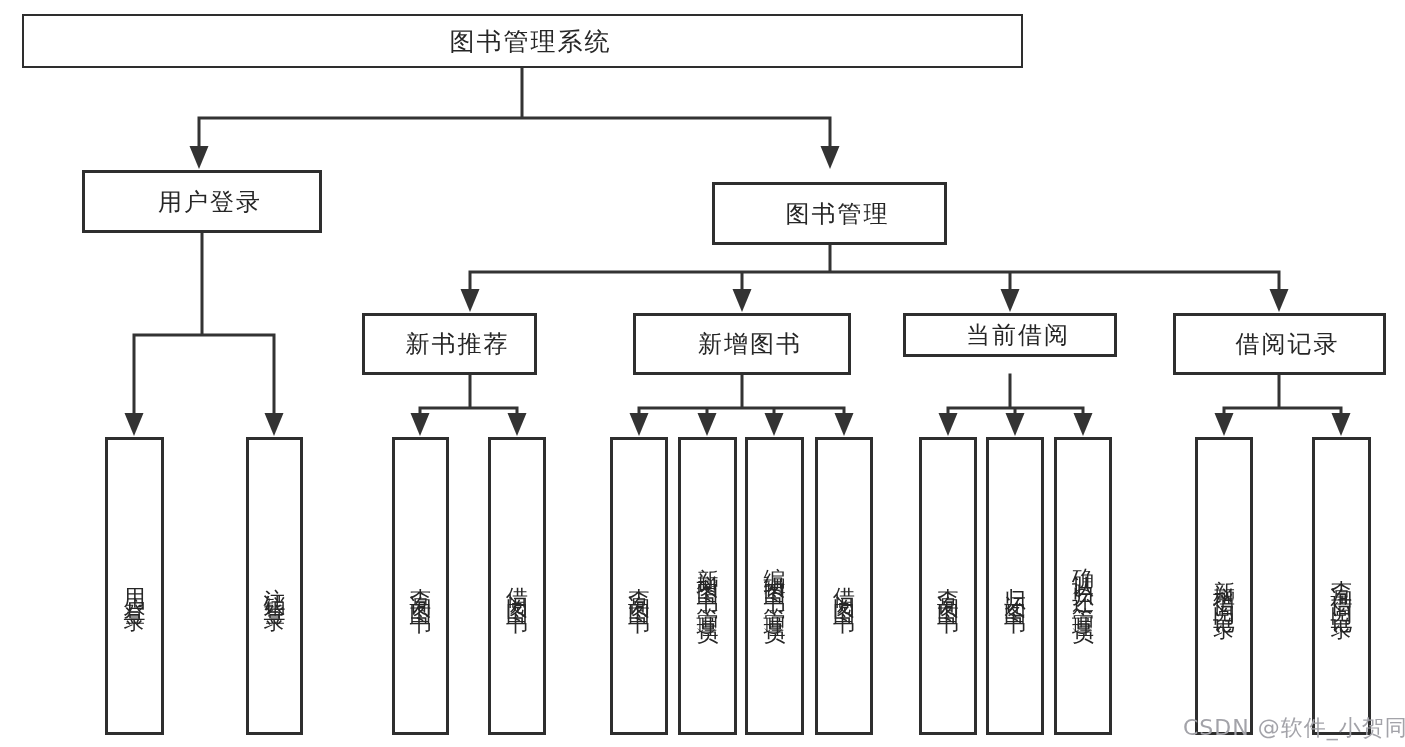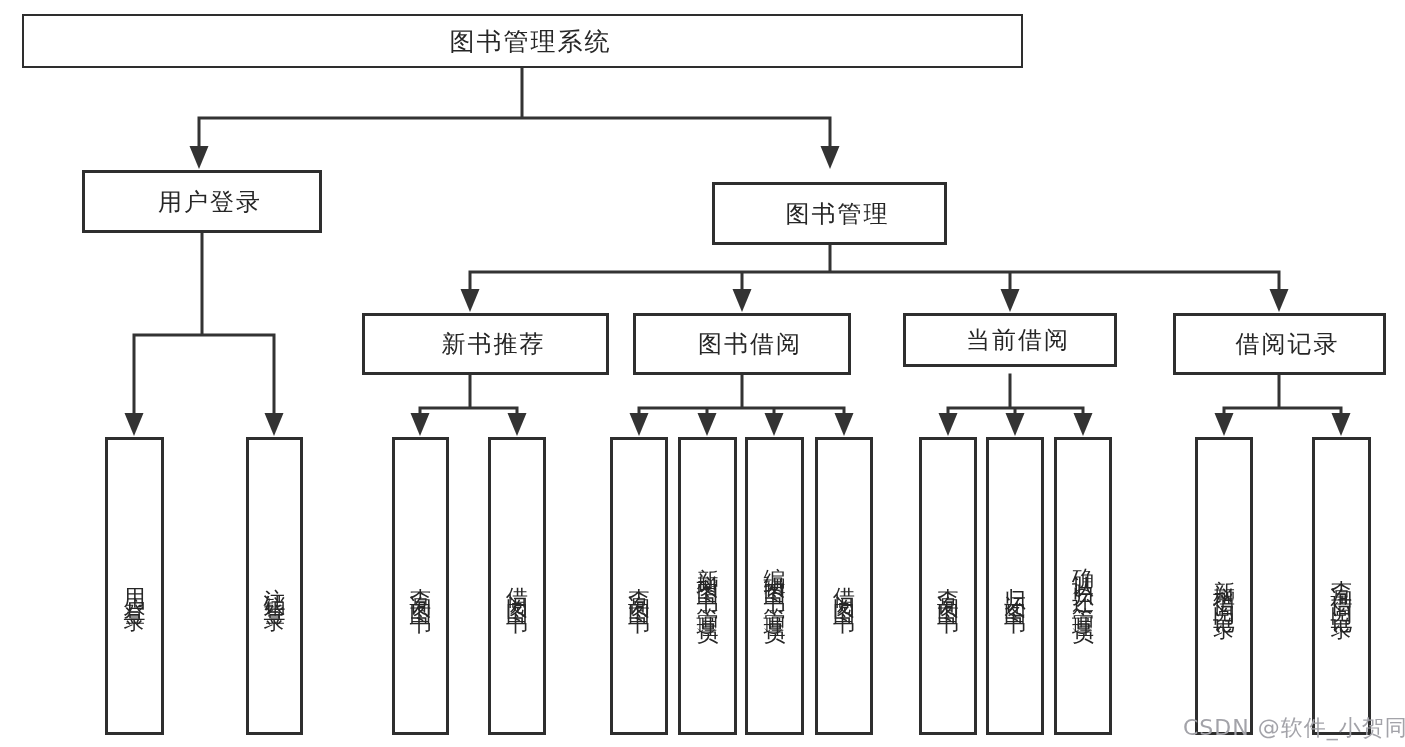--- a/index.html
+++ b/index.html
@@ -65,23 +65,23 @@
     <path d="M1279 375 V408 M1224 408 H1341 M1224 408 V414 M1341 408 V414"></path>
     <polygon points="1214.5,413 1233.5,413 1224,436"></polygon>
     <polygon points="1331.5,413 1350.5,413 1341,436"></polygon>
   </svg>
 
   <div class="node h root" style="left:22px;top:14px;width:1001px;height:54px;">图书管理系统</div>
 
   <div class="node h" style="left:82px;top:170px;width:240px;height:63px;">用户登录</div>
   <div class="node h" style="left:712px;top:182px;width:235px;height:63px;">图书管理</div>
 
-  <div class="node h" style="left:362px;top:313px;width:247px;height:62px;">新书推荐</div>
-  <div class="node h" style="left:633px;top:313px;width:218px;height:62px;">图书借阅</div>
-  <div class="node h" style="left:903px;top:313px;width:214px;height:54px;">当前借阅</div>
+  <div class="node h" style="left:362px;top:313px;width:175px;height:62px;">新书推荐</div>
+  <div class="node h" style="left:633px;top:313px;width:218px;height:62px;">新增图书</div>
+  <div class="node h" style="left:903px;top:313px;width:214px;height:44px;">当前借阅</div>
   <div class="node h" style="left:1173px;top:313px;width:213px;height:62px;">借阅记录</div>
 
   <div class="node v" style="left:105px;top:437px;width:59px;height:298px;">用户登录</div>
   <div class="node v" style="left:246px;top:437px;width:57px;height:298px;">注销登录</div>
 
   <div class="node v" style="left:392px;top:437px;width:57px;height:298px;">查询图书</div>
   <div class="node v" style="left:488px;top:437px;width:58px;height:298px;">借阅图书</div>
 
   <div class="node v" style="left:610px;top:437px;width:58px;height:298px;">查询图书</div>
   <div class="node v" style="left:678px;top:437px;width:59px;height:298px;">新增图书（管理员）</div>

